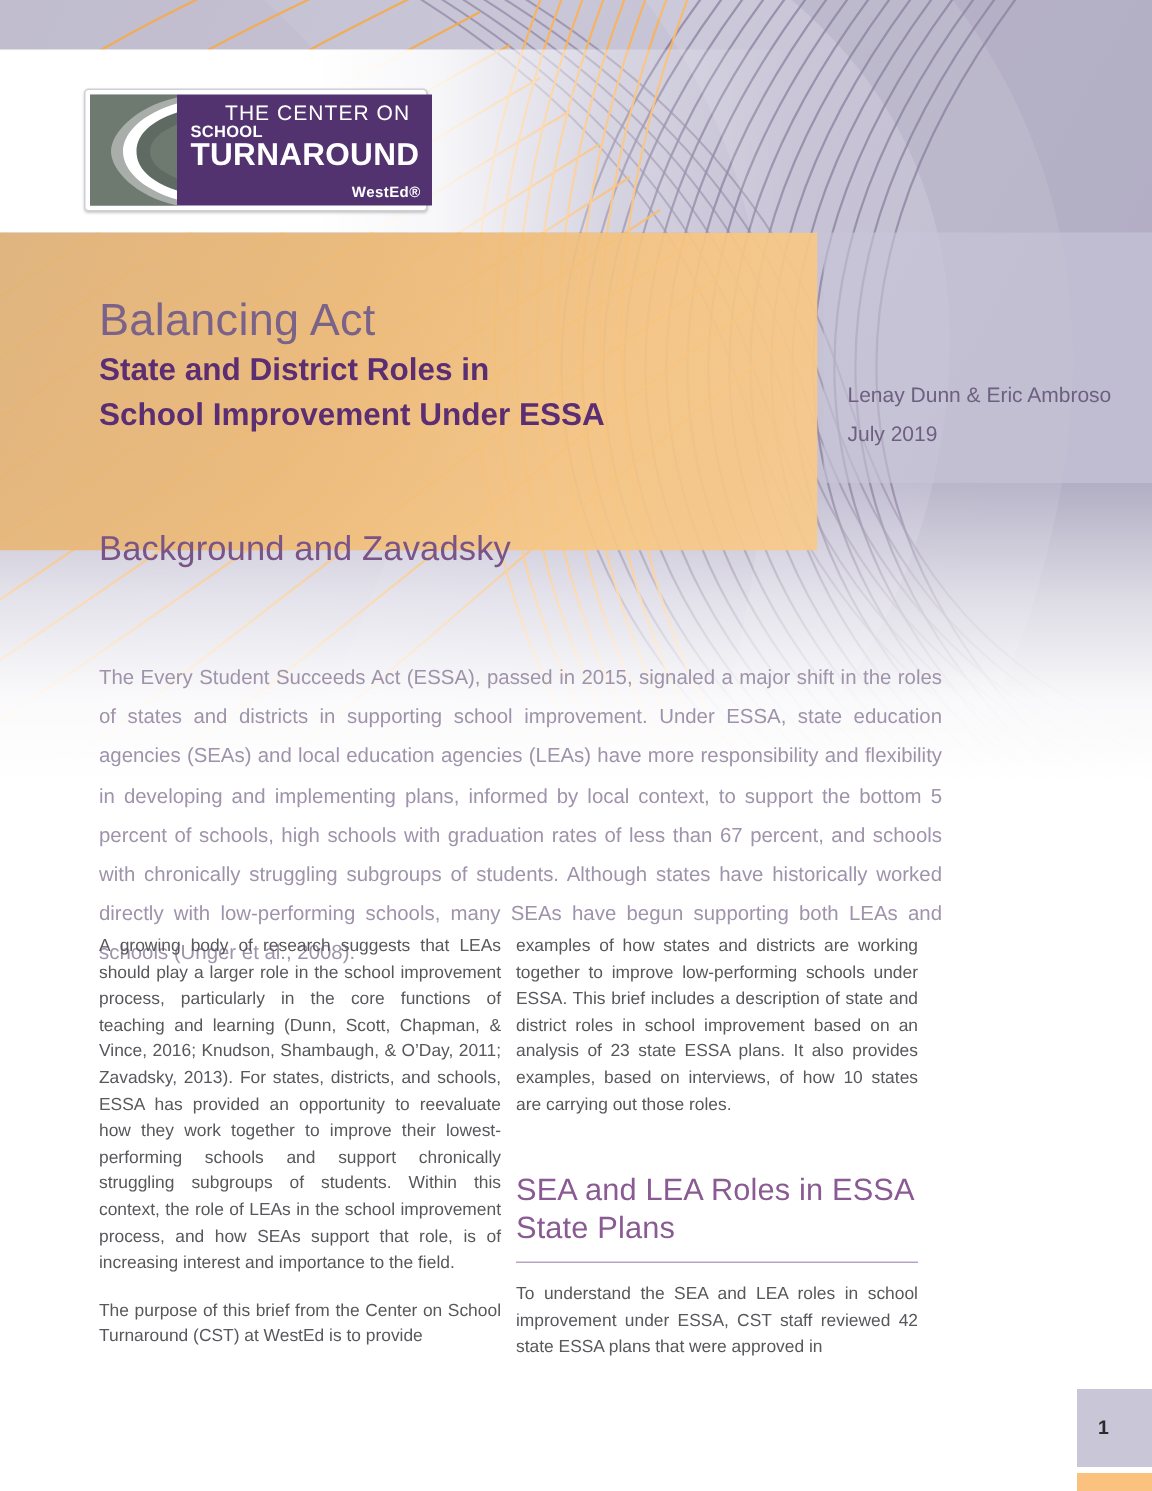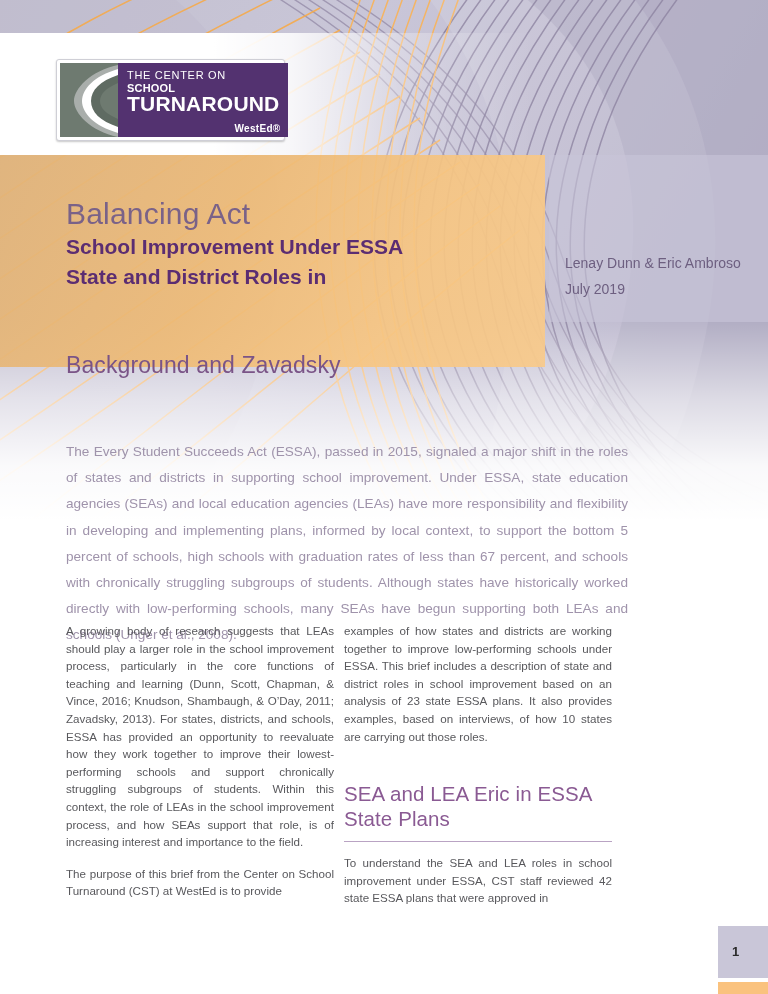--- a/index.html
+++ b/index.html
@@ -92,23 +92,24 @@
   }
   .logo-text {
     flex: 1 1 auto;
     background: #533270;
     color: #ffffff;
     padding: 7px 8px 4px 9px;
     box-sizing: border-box;
     position: relative;
   }
   .logo-line-1 {
-    font-size: 11px;
+    font-size: 14px;
     letter-spacing: 0.7px;
     line-height: 10px;
+    margin-left: 23px;
   }
   .logo-line-2 {
     font-size: 11px;
     font-weight: bold;
     letter-spacing: 0.2px;
     line-height: 16px;
   }
   .logo-line-3 {
     font-size: 21px;
     font-weight: bold;
@@ -376,22 +377,22 @@
       <div class="logo-line-2">SCHOOL</div>
       <div class="logo-line-3">TURNAROUND</div>
       <div class="logo-wested">WestEd®</div>
     </div>
   </div>
 
   <div class="title-band">
     <div class="title-band-bg"></div>
     <div class="title-inner">
       <div class="title-main">Balancing Act</div>
+      <div class="title-sub">State and District Roles in</div>
       <div class="title-sub">School Improvement Under ESSA</div>
-      <div class="title-sub">State and District Roles in</div>
     </div>
   </div>
 
   <div class="meta-band">
     <div class="meta-text">
       <div>Lenay Dunn &amp; Eric Ambroso</div>
       <div>July 2019</div>
     </div>
   </div>
 
@@ -403,21 +404,21 @@
 
     <div class="cols">
 
       <div class="col">
         <p>A growing body of research suggests that LEAs should play a larger role in the school improvement process, particularly in the core functions of teaching and learning (Dunn, Scott, Chapman, &amp; Vince, 2016; Knudson, Shambaugh, &amp; O’Day, 2011; Zavadsky, 2013). For states, districts, and schools, ESSA has provided an opportunity to reevaluate how they work together to improve their lowest-performing schools and support chronically struggling subgroups of students. Within this context, the role of LEAs in the school improvement process, and how SEAs support that role, is of increasing interest and importance to the field.</p>
         <p>The purpose of this brief from the Center on School Turnaround (CST) at WestEd is to provide</p>
       </div>
 
       <div class="col">
         <p>examples of how states and districts are working together to improve low-performing schools under ESSA. This brief includes a description of state and district roles in school improvement based on an analysis of 23 state ESSA plans. It also provides examples, based on interviews, of how 10 states are carrying out those roles.</p>
-        <div class="h2">SEA and LEA Eric in ESSA State Plans</div>
+        <div class="h2">SEA and LEA Roles in ESSA State Plans</div>
         <div class="h2-rule"></div>
         <p>To understand the SEA and LEA roles in school improvement under ESSA, CST staff reviewed 42 state ESSA plans that were approved in</p>
       </div>
 
     </div>
   </div>
 
   <div class="page-num-box">
     <span class="page-num">1</span>
   </div>

